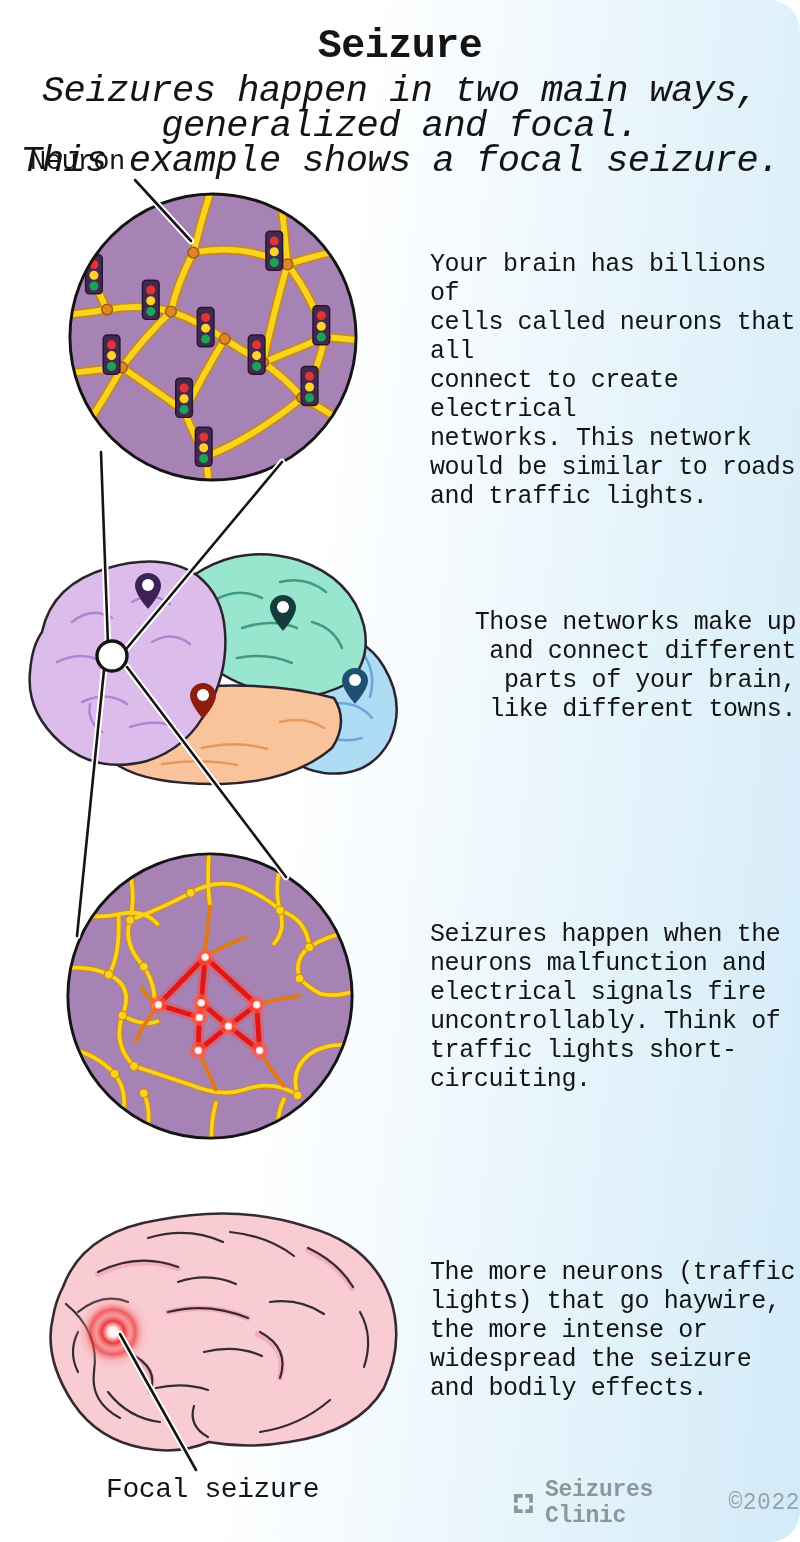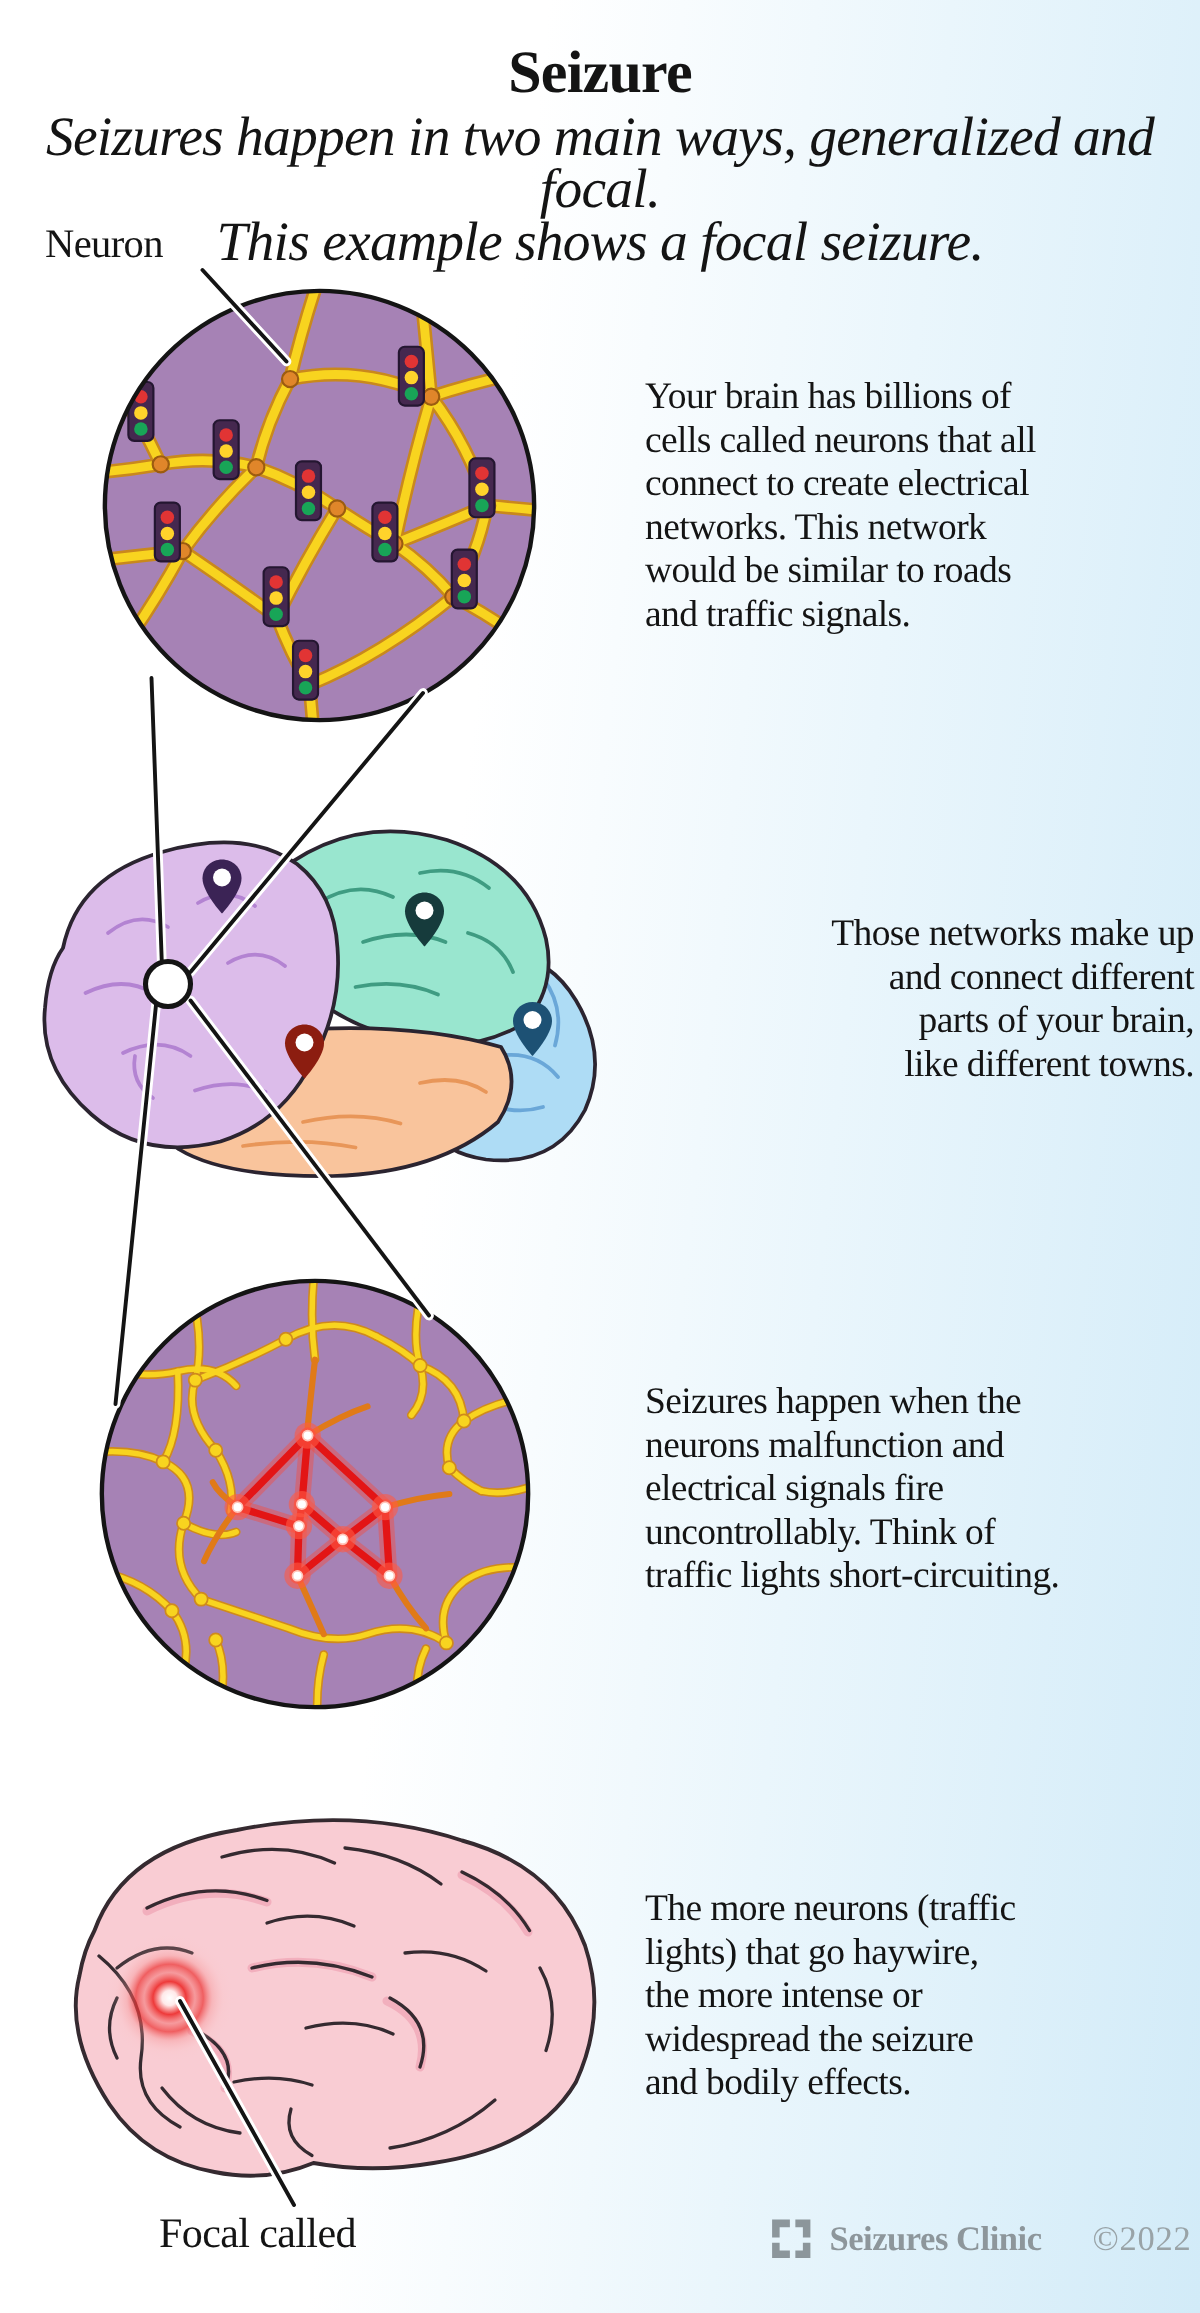--- a/index.html
+++ b/index.html
@@ -1,19 +1,19 @@
 <!DOCTYPE html>
 <html><head>
 <meta charset="utf-8">
 <style>
   html,body{margin:0;padding:0;}
   .canvas{
     position:relative;width:800px;height:1542px;overflow:hidden;
     background:linear-gradient(96deg,#ffffff 38%,#eaf6fc 66%,#d2ebf8 100%);
-    font-family:Liberation Serif, serif;color:#141414;
+    font-family:Liberation Mono, monospace;color:#141414;border-radius:31px;
   }
   .title{
     position:absolute;top:24px;left:0;width:100%;text-align:center;
     font-size:40px;font-weight:bold;letter-spacing:-0.5px;
   }
   .subtitle{
     position:absolute;top:74px;left:0;width:100%;text-align:center;
     font-size:37px;font-style:italic;line-height:35px;white-space:pre-line;
     letter-spacing:-0.5px;
   }
@@ -38,28 +38,28 @@
 </head>
 <body>
 
 <div class="canvas">
 
   <div class="title">Seizure</div>
   <div class="subtitle">Seizures happen in two main ways, generalized and focal.
 This example shows a focal seizure.</div>
 
   <div class="callout-label neuron-label">Neuron</div>
-  <div class="callout-label focal-label">Focal called</div>
+  <div class="callout-label focal-label">Focal seizure</div>
 
   <div class="info-text block1">Your brain has billions of
 cells called neurons that all
 connect to create electrical
 networks. This network
 would be similar to roads
-and traffic signals.</div>
+and traffic lights.</div>
   <div class="info-text block2">Those networks make up
 and connect different
 parts of your brain,
 like different towns.</div>
   <div class="info-text block3">Seizures happen when the
 neurons malfunction and
 electrical signals fire
 uncontrollably. Think of
 traffic lights short-circuiting.</div>
   <div class="info-text block4">The more neurons (traffic

